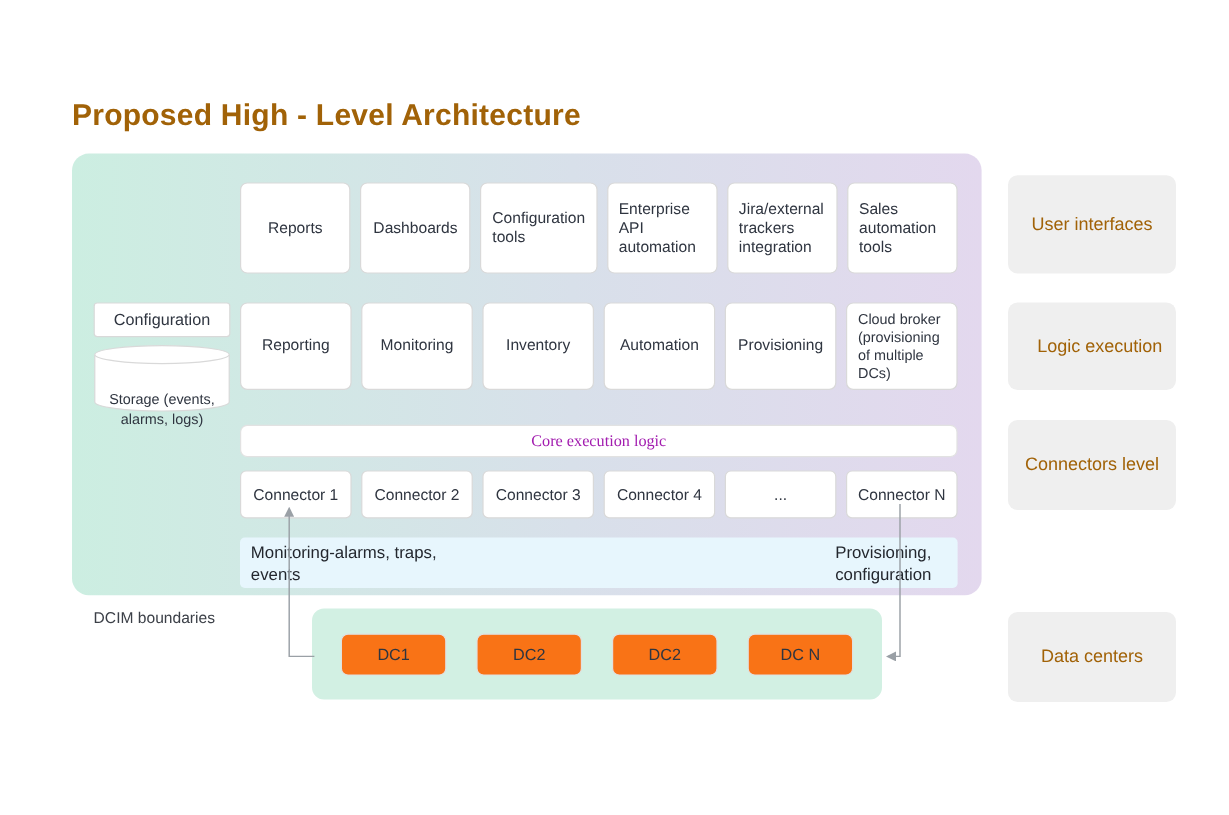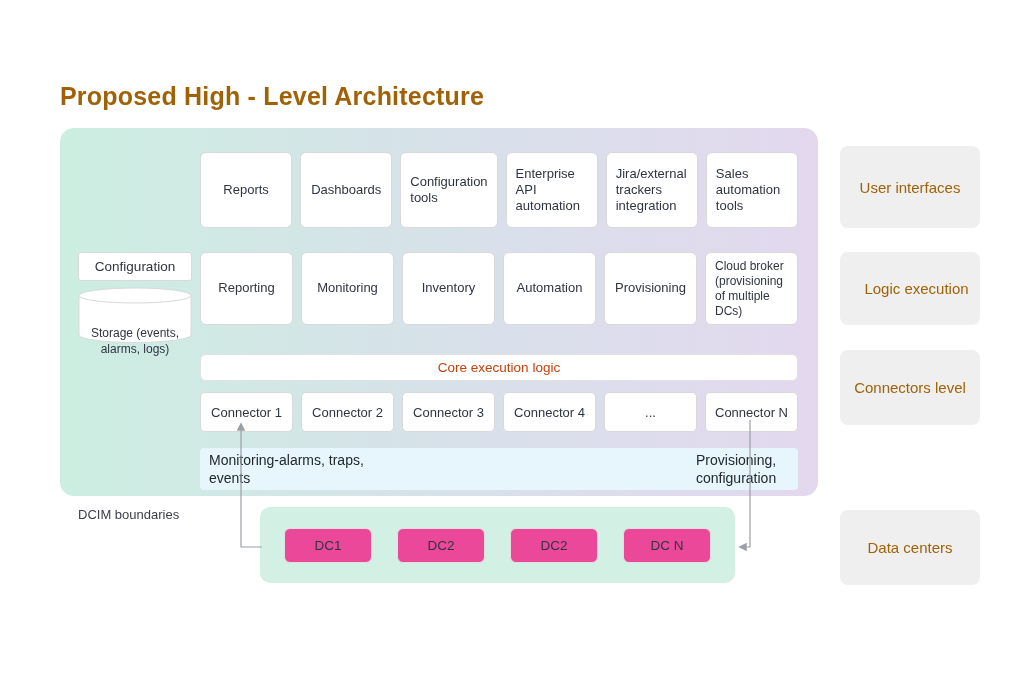--- a/index.html
+++ b/index.html
@@ -115,21 +115,22 @@
     top: 226px;
     width: 598px;
     height: 27px;
     background: #ffffff;
     border: 1px solid #e2e2e2;
     border-radius: 6px;
     display: flex;
     align-items: center;
     justify-content: center;
     font-size: 13.5px;
-    color: #c2410c;
+    color: #a21caf;
+    font-family: Liberation Serif, serif;
   }
   .flow-bar {
     position: absolute;
     left: 140px;
     top: 320px;
     width: 598px;
     height: 42px;
     background: #e7f6fd;
     border-radius: 4px;
   }
@@ -167,21 +168,21 @@
     background: #d2f0e3;
     border-radius: 10px;
     display: flex;
     align-items: center;
     justify-content: space-between;
     padding: 0 24px;
   }
   .dc-box {
     width: 88px;
     height: 35px;
-    background: #ec4899;
+    background: #f97316;
     border: 1px solid #e0e0e0;
     border-radius: 6px;
     display: flex;
     align-items: center;
     justify-content: center;
     font-size: 13.5px;
     color: #2f3540;
   }
   .legend-box {
     position: absolute;

